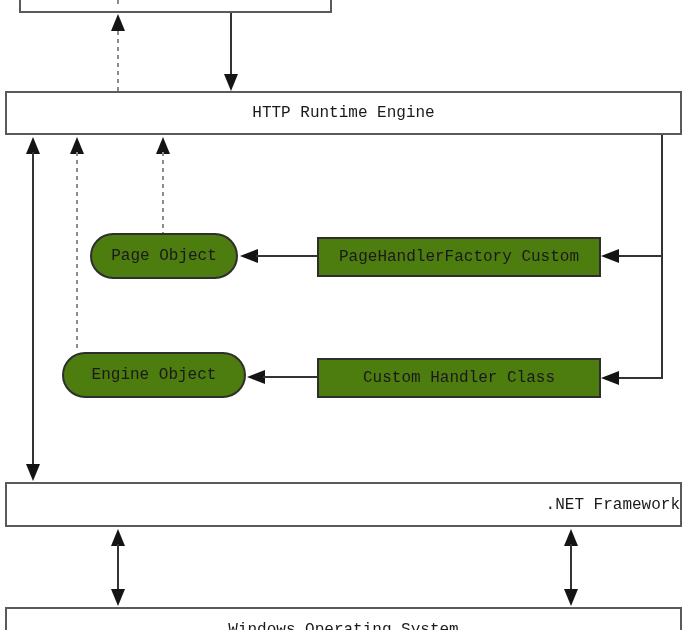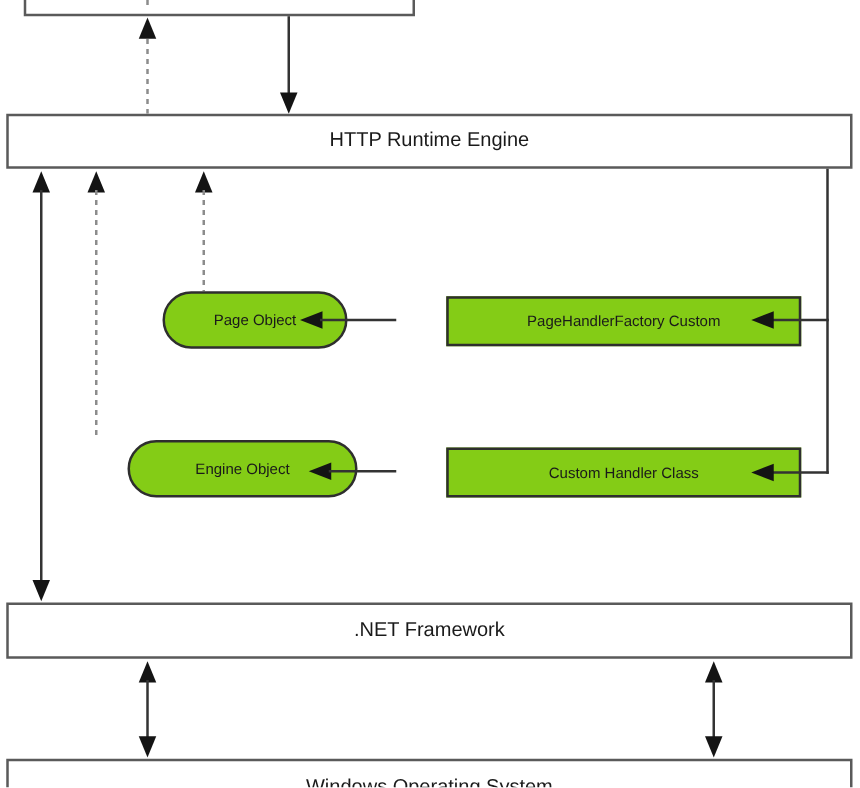--- a/index.html
+++ b/index.html
@@ -2,43 +2,42 @@
 <html style="--background: #ffffff; --box_border_large: #5a5a5a; --box_border_small: #2e2e2e; --line: #333333; --arrow: #141414; --dashed_line: #8c8c8c; --text: #1a1a1a;"><head>
 <meta charset="utf-8">
 <style>
   html, body { margin: 0; padding: 0; background: #fff; }
   #stage {
     position: relative;
     width: 688px;
     height: 630px;
     overflow: hidden;
     background: var(--background, #fff);
-    font-family: Liberation Sans, sans-serif;
+    font-family: Liberation Mono, monospace;
     color: var(--text, #1a1a1a);
   }
   .bigbox {
     position: absolute;
     box-sizing: border-box;
     background: #fff;
     border: 2px solid var(--box_border_large, #5a5a5a);
     display: flex;
     align-items: center;
     justify-content: center;
     font-size: 16px;
   }
   .smallbox {
     position: absolute;
     box-sizing: border-box;
-    background: #84cc16;
+    background: #4d7c0f;
     border: 2px solid var(--box_border_small, #2e2e2e);
     display: flex;
     align-items: center;
     justify-content: center;
-    font-size: 12px;
-    margin-left: 40px;
+    font-size: 16px;
   }
   .stadium { border-radius: 23px; }
   .vline  { position: absolute; width: 2px;  background: var(--line, #333); }
   .hline  { position: absolute; height: 2px; background: var(--line, #333); }
   .vdash  {
     position: absolute; width: 2px;
     background: repeating-linear-gradient(to bottom, var(--dashed_line, #8c8c8c) 0 4px, transparent 4px 8px);
   }
   .ah { position: absolute; width: 0; height: 0; }
   .ah-up {
@@ -107,21 +106,21 @@
 
   <div class="ah ah-left" style="left:247px; top:370px;"></div>
   <div class="hline" style="left:263px; top:376px; width:54px;"></div>
 
   <div class="vline" style="left:661px; top:135px; height:244px;"></div>
   <div class="hline" style="left:617px; top:255px; width:46px;"></div>
   <div class="ah ah-left" style="left:601px; top:249px;"></div>
   <div class="hline" style="left:617px; top:377px; width:46px;"></div>
   <div class="ah ah-left" style="left:601px; top:371px;"></div>
 
-  <div class="bigbox" style="left:5px; top:482px; width:677px; height:45px;">
+  <div class="bigbox" style="left:5px; top:482px; width:677px; height:45px;justify-content:flex-end;">
     <span class="label">.NET Framework</span>
   </div>
 
   <div class="ah ah-up" style="left:111px; top:529px;"></div>
   <div class="vline" style="left:117px; top:544px; height:46px;"></div>
   <div class="ah ah-down" style="left:111px; top:589px;"></div>
 
   <div class="ah ah-up" style="left:564px; top:529px;"></div>
   <div class="vline" style="left:570px; top:544px; height:46px;"></div>
   <div class="ah ah-down" style="left:564px; top:589px;"></div>

